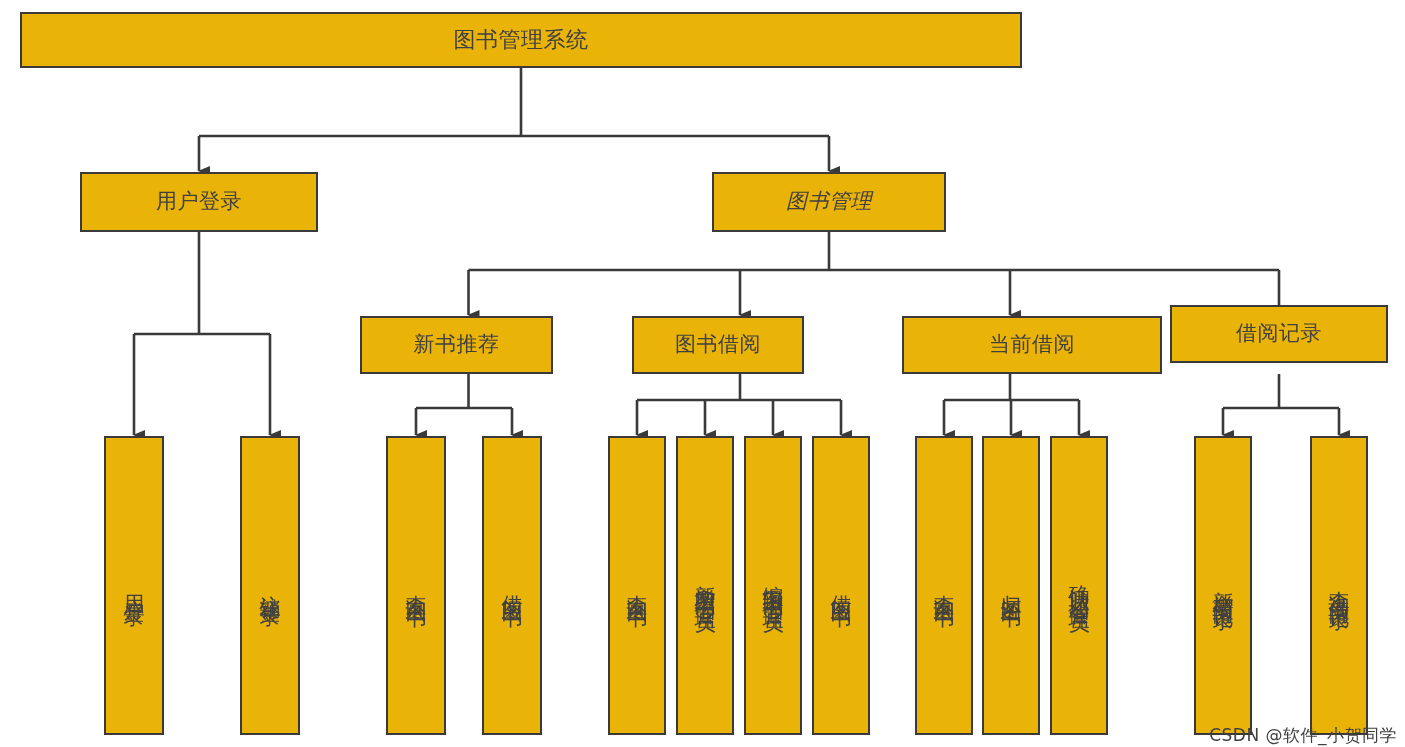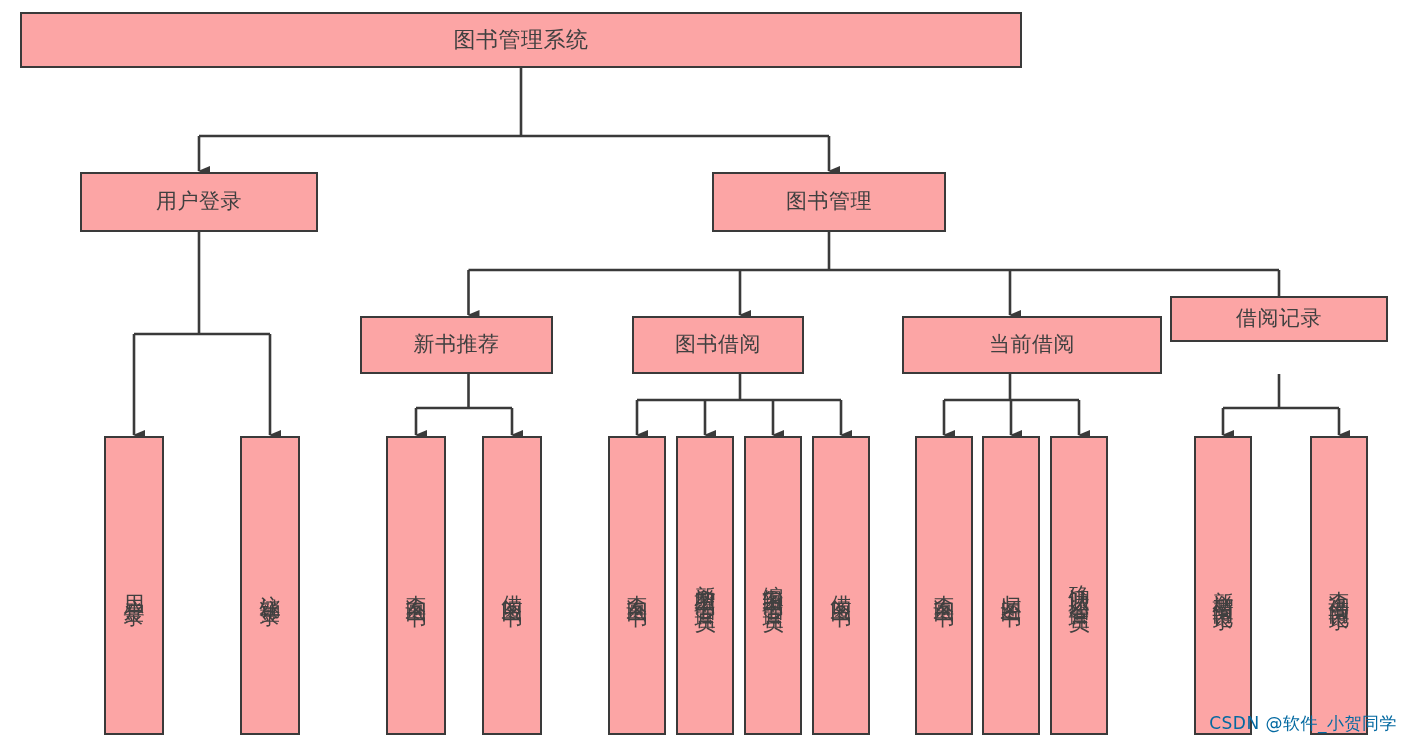--- a/index.html
+++ b/index.html
@@ -22,21 +22,21 @@
     left: 0;
     top: 0;
     width: 1405px;
     height: 747px;
     pointer-events: none;
   }
   .node {
     position: absolute;
     box-sizing: border-box;
     border: 2px solid #3a3a3a;
-    background: #fca5a5;
+    background: #eab308;
     color: #404040;
     display: flex;
     align-items: center;
     justify-content: center;
     text-align: center;
   }
   .node.h {
     font-size: 21px;
     line-height: 1.2;
     letter-spacing: 0.5px;
@@ -53,23 +53,23 @@
     padding: 4px 0;
   }
   .node.v .vtext {
     writing-mode: vertical-rl;
     text-orientation: upright;
     display: block;
   }
   .watermark {
     position: absolute;
     right: 8px;
-    bottom: 12px;
+    bottom: 0;
     font-size: 17px;
-    color: #0369a1;
+    color: #404040;
     letter-spacing: 0.5px;
     white-space: nowrap;
   }
 </style>
 </head>
 <body>
 
 <div id="canvas">
 
   <svg id="wires" viewBox="0 0 1405 747" width="1405" height="747" xmlns="http://www.w3.org/2000/svg">
@@ -115,34 +115,34 @@
       </g>
   </svg>
 
   <div class="node root h" style="left: 20px; top: 12px; width: 1002px; height: 56px;">
     <span>图书管理系统</span>
   </div>
 
   <div class="node h" style="left: 80px; top: 172px; width: 238px; height: 60px;">
     <span>用户登录</span>
   </div>
-  <div class="node h" style="left: 712px; top: 172px; width: 234px; height: 60px;">
+  <div class="node h" style="left: 712px; top: 172px; width: 234px; height: 60px; font-style: italic;">
     <span>图书管理</span>
   </div>
 
   <div class="node h" style="left: 360px; top: 316px; width: 193px; height: 58px;">
     <span>新书推荐</span>
   </div>
   <div class="node h" style="left: 632px; top: 316px; width: 172px; height: 58px;">
     <span>图书借阅</span>
   </div>
   <div class="node h" style="left: 902px; top: 316px; width: 260px; height: 58px;">
     <span>当前借阅</span>
   </div>
-  <div class="node h" style="left: 1170px; top: 296px; width: 218px; height: 46px;">
+  <div class="node h" style="left: 1170px; top: 305px; width: 218px; height: 58px;">
     <span>借阅记录</span>
   </div>
 
   <div class="node v" style="left: 104px; top: 436px; width: 60px; height: 299px;">
     <span class="vtext">用户登录</span>
   </div>
   <div class="node v" style="left: 240px; top: 436px; width: 60px; height: 299px;">
     <span class="vtext">注销登录</span>
   </div>
   <div class="node v" style="left: 386px; top: 436px; width: 60px; height: 299px;">

